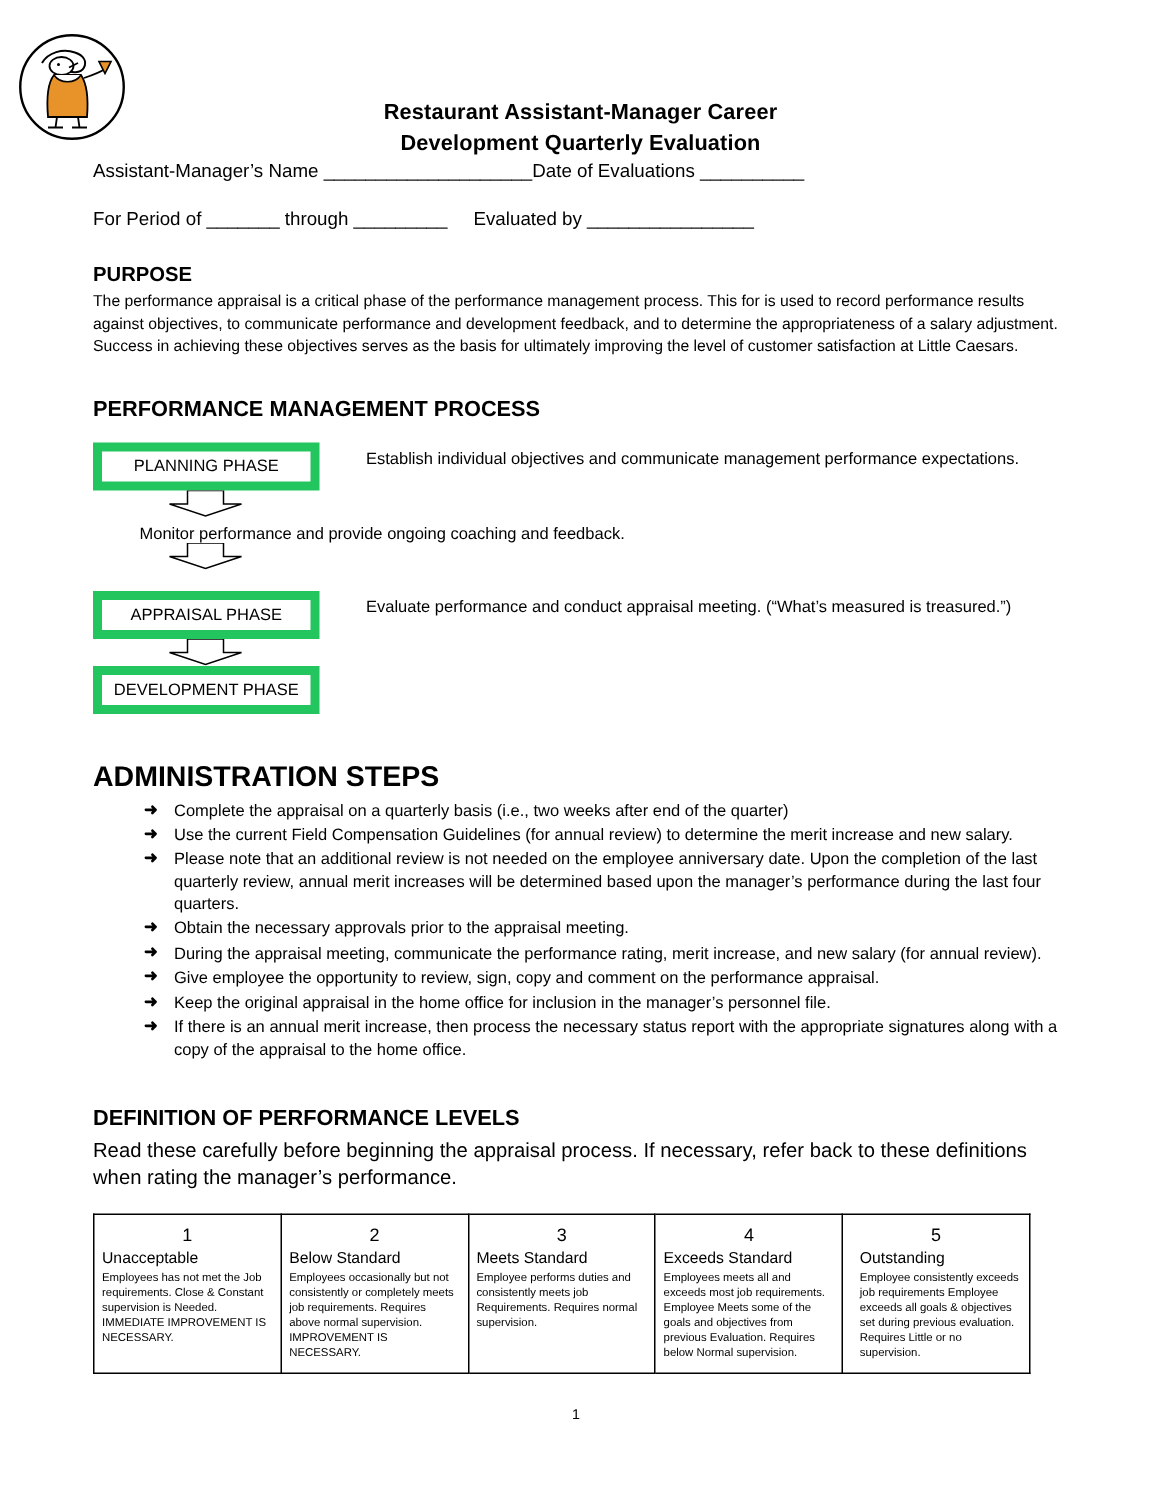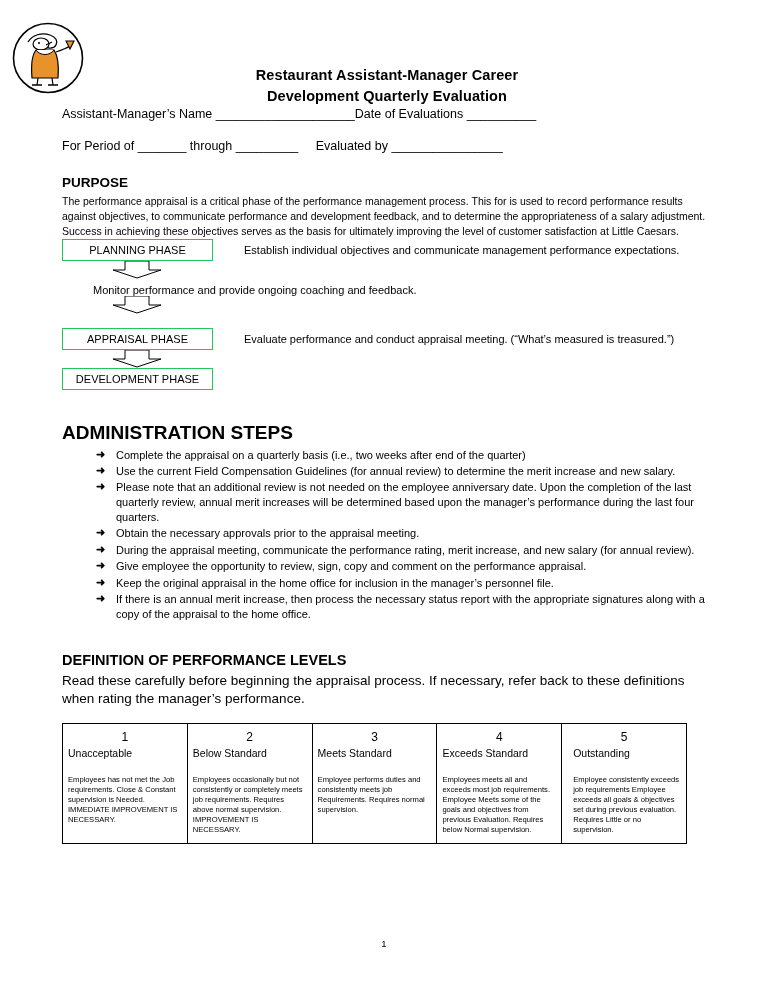--- a/index.html
+++ b/index.html
@@ -91,21 +91,21 @@
     position: relative;
     width: 650px;
   }
   .phase-row {
     display: flex;
     align-items: flex-start;
     position: relative;
   }
   .phase-box {
     width: 151px;
-    border: 1px solid #22c55e;
+    border: 6px solid #22c55e;
     text-align: center;
     font-size: 11px;
     padding: 4px 0 4px 0;
     background: #fff;
     box-sizing: border-box;
   }
   .phase-desc {
     font-size: 11px;
     margin-left: 31px;
     padding-top: 5px;
@@ -165,21 +165,21 @@
     width: 113.8px;
     height: 90px;
   }
   .lvl-num {
     text-align: center;
     font-size: 12px;
     margin-bottom: 3px;
   }
   .lvl-name {
     font-size: 10.5px;
-    margin-bottom: 16px;
+    margin-bottom: 2px;
   }
   .lvl-desc {
     font-size: 7.6px;
     line-height: 1.32;
   }
   .levels td.indent .lvl-name,
   .levels td.indent .lvl-desc {
     padding-left: 6px;
   }
 
@@ -224,20 +224,21 @@
       <div>Restaurant Assistant-Manager Career</div>
       <div>Development Quarterly Evaluation</div>
     </div>
 
     <div class="field-line">Assistant-Manager’s Name ____________________Date of Evaluations __________</div>
     <div class="field-line second">For Period of _______ through _________     Evaluated by ________________</div>
 
     <h2 class="sec">PURPOSE</h2>
     <p class="purpose-text">The performance appraisal is a critical phase of the performance management process.  This for is used to record performance results against objectives, to communicate performance and development feedback, and to determine the appropriateness of a salary adjustment.  Success in achieving these objectives serves as the basis for ultimately improving the level of customer satisfaction at Little Caesars.</p>
 
+    <h2 class="sec pmp">PERFORMANCE MANAGEMENT PROCESS</h2>
 
     <div class="phases">
 
       <div class="phase-row">
         <div class="phase-box">PLANNING PHASE</div>
         <div class="phase-desc">Establish individual objectives and communicate management performance expectations.</div>
       </div>
       <div class="arrow-wrap">
         <svg width="66" height="18" viewBox="0 0 66 18" xmlns="http://www.w3.org/2000/svg">
           <polygon points="21,0 45,0 45,9 57,9 33,17 9,9 21,9" fill="#ffffff" stroke="#000000" stroke-width="1"></polygon>

